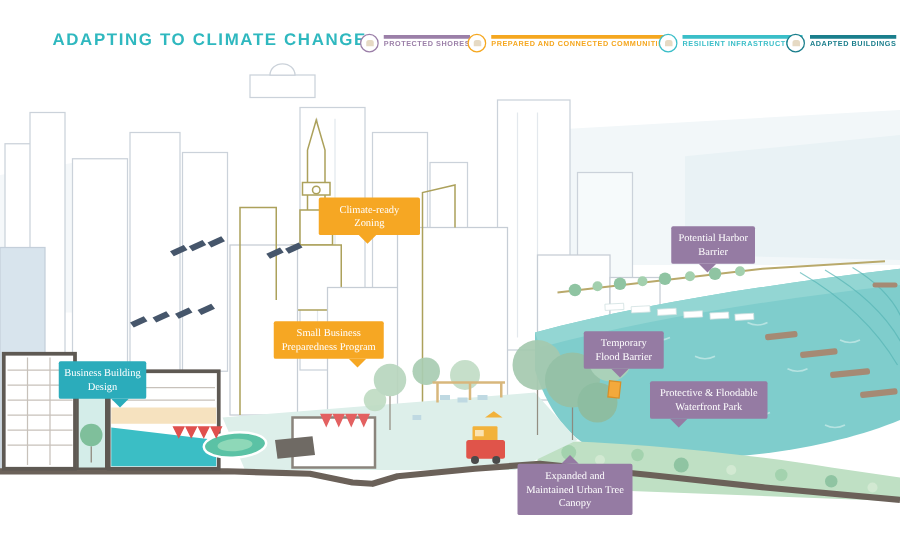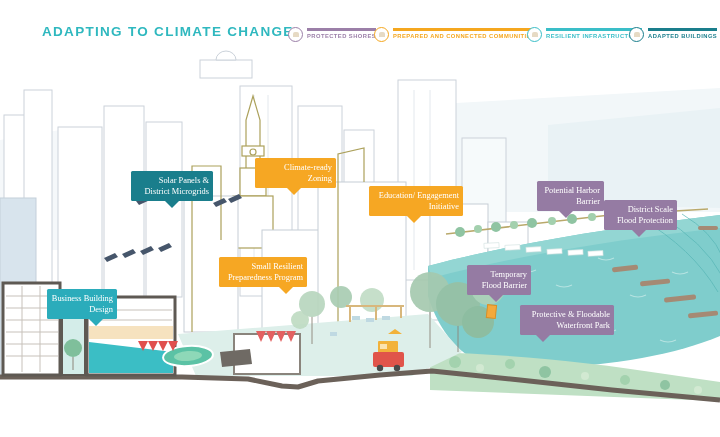--- a/index.html
+++ b/index.html
@@ -15,21 +15,21 @@
   .legend-item{position:absolute;top:27px;z-index:3;display:flex;align-items:flex-start;gap:4px;}
   .li-1{--lc:#9B7FA8;} .li-2{--lc:#F5A71F;} .li-3{--lc:#3ABEC8;} .li-4{--lc:#1A7E8C;}
   .licn{width:13px;height:13px;border:1.3px solid var(--lc);border-radius:50%;
         display:flex;align-items:center;justify-content:center;flex:0 0 auto;background:#fff;}
   .glyph{width:6px;height:5px;background:#E6DAC4;border-radius:2px 2px 0 0;}
   .ltxt{display:flex;flex-direction:column;gap:2px;padding-top:1px;}
   .lbar{display:block;height:2.6px;width:100%;background:var(--lc);}
   .llabel{font-weight:bold;font-size:5.8px;letter-spacing:.45px;color:var(--lc);white-space:nowrap;}
 
   
-  .callout{position:absolute;z-index:2;color:#fff;text-align:right;
+  .callout{position:absolute;z-index:2;color:#fff;text-align:center;
            font-family:"Liberation Serif",serif;font-size:8.4px;line-height:1.32;
            padding:4px 4px;border-radius:1.5px;background:var(--c);}
   .c-tealdark{--c:#1A7E8C;} .c-tealmed{--c:#2BACBB;} .c-cyan{--c:#4AC8CF;}
   .c-orange{--c:#F6A723;} .c-purple{--c:#957BA3;}
   .callout::after{content:"";position:absolute;width:0;height:0;border:7px solid transparent;}
   .pt-b::after{top:99%;left:var(--px,50%);transform:translateX(-50%);
                border-top-color:var(--c);border-bottom:none;}
   .pt-t::after{bottom:99%;left:var(--px,50%);transform:translateX(-50%);
                border-bottom-color:var(--c);border-top:none;}
   .pt-l::after{right:99%;top:var(--py,50%);transform:translateY(-50%);
@@ -274,23 +274,21 @@
   <div class="legend-item li-4" style="left:629px">
     <span class="licn">
         <span class="glyph"></span>
       </span>
     <span class="ltxt">
         <span class="lbar"></span>
       <span class="llabel">ADAPTED BUILDINGS</span>
       </span>
   </div>
 
-  <div class="callout c-tealdark pt-b" style="left:131px;top:171px;width:74px;--px:50%">Solar Panels &amp; District Microgrids</div>
   <div class="callout c-tealmed pt-b" style="left:47px;top:289px;width:62px;--px:70%">Business Building Design</div>
   <div class="callout c-orange pt-b" style="left:255px;top:158px;width:73px;--px:48%">Climate-ready Zoning</div>
-  <div class="callout c-orange pt-b" style="left:219px;top:257px;width:80px;--px:76%">Small Resilient Preparedness Program</div>
-  <div class="callout c-orange pt-b" style="left:369px;top:186px;width:86px;--px:48%">Education/ Engagement Initiative</div>
+  <div class="callout c-orange pt-b" style="left:219px;top:257px;width:80px;--px:76%">Small Business Preparedness Program</div>
   <div class="callout c-purple pt-b" style="left:537px;top:181px;width:59px;--px:44%">Potential Harbor Barrier</div>
-  <div class="callout c-purple pt-b" style="left:604px;top:200px;width:65px;--px:48%">District Scale Flood Protection</div>
   <div class="callout c-purple pt-b" style="left:520px;top:305px;width:86px;--px:24%">Protective &amp; Floodable Waterfront Park</div>
   <div class="callout c-purple pt-b" style="left:467px;top:265px;width:56px;--px:46%">Temporary Flood Barrier</div>
+  <div class="callout c-purple pt-t" style="left:414px;top:371px;width:84px;--px:46%">Expanded and Maintained Urban Tree Canopy</div>
 
 </div>
 
 </body></html>

